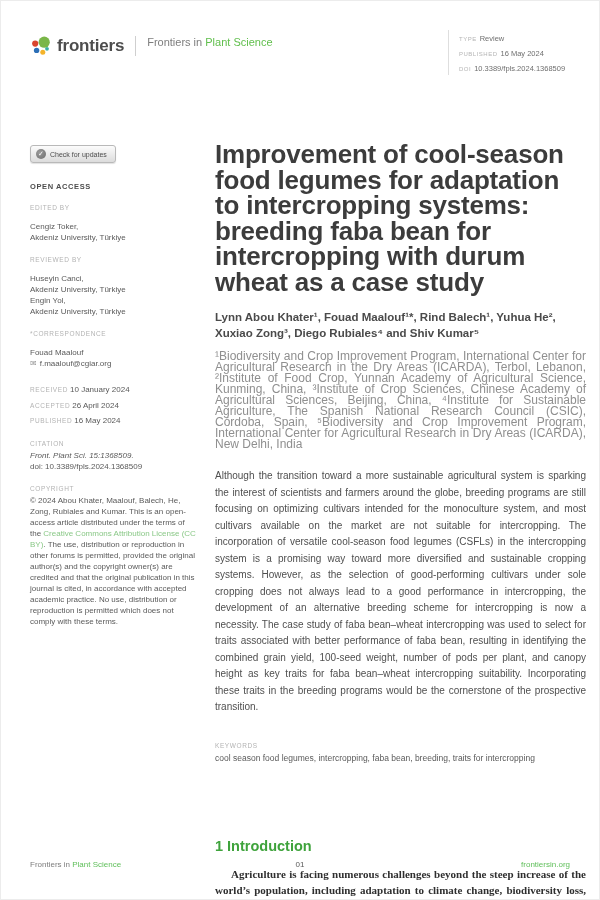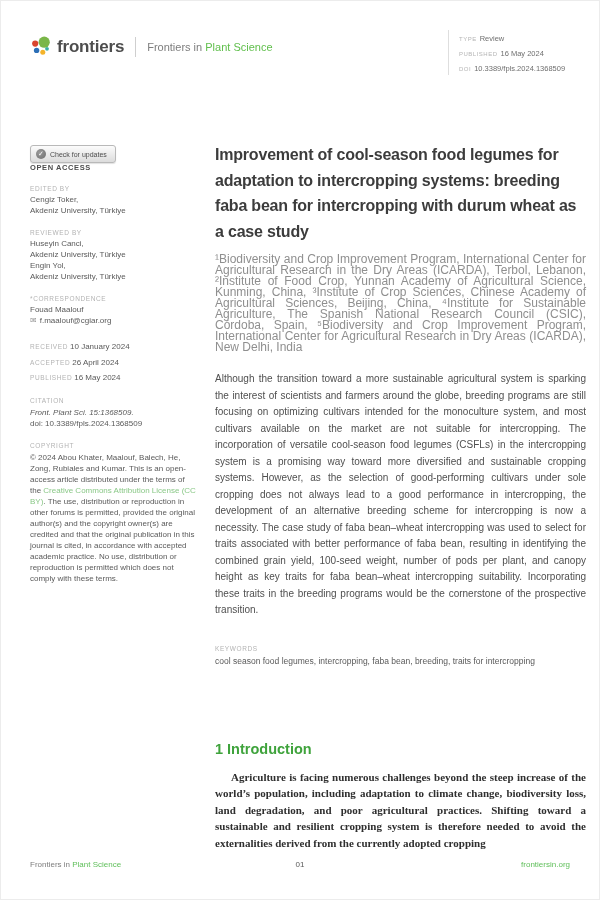--- a/index.html
+++ b/index.html
@@ -3,21 +3,21 @@
 <meta charset="utf-8">
 <style>
   * { margin:0; padding:0; box-sizing:border-box; }
   html,body { width:600px; height:900px; }
   body {
     font-family:"Liberation Sans","DejaVu Sans",sans-serif;
     background:#ffffff; position:relative; overflow:hidden;
     box-shadow: inset 0 0 0 1px #ececec;
   }
   
-  .hdr-left { position:absolute; left:30px; top:36px; display:flex; align-items:center; }
+  .hdr-left { position:absolute; left:30px; top:36px; display:flex; align-items:flex-start; }
   .brand { font-size:17px; font-weight:700; color:#4d4d4d; margin-left:6px; letter-spacing:-0.2px; }
   .hdr-div { width:1px; height:20px; background:#cfcfcf; margin:0 11px; }
   .journal-line { font-size:11px; color:#7d7d7d; }
   .journal-line .green { color:#60bf4c; }
   .hdr-right { position:absolute; left:448px; top:30px; width:130px; border-left:1px solid #dedede; padding-left:10px; }
   .meta-row { line-height:11px; white-space:nowrap; }
   .meta-label { font-size:6px; color:#b5b5b5; letter-spacing:0.5px; margin-right:3px; }
   .meta-value { font-size:7.5px; color:#6f6f6f; }
 
   
@@ -26,39 +26,39 @@
     display:inline-flex; align-items:center; gap:4px;
     border:1px solid #b9b9b9; border-radius:3px;
     background:linear-gradient(#fcfcfc,#dcdcdc);
     padding:3px 8px 3px 5px; cursor:pointer;
     box-shadow:0 1px 1px rgba(0,0,0,0.12);
   }
   .badge-icon { width:10px; height:10px; border-radius:50%;
     background:radial-gradient(circle at 35% 35%, #9a9a9a, #6f6f6f);
     color:#fff; font-size:7px; line-height:10px; text-align:center; }
   .badge-text { font-size:7px; color:#4c4c4c; }
-  .open-access { font-size:7.5px; font-weight:700; color:#4c4c4c; letter-spacing:0.6px; }
+  .open-access { margin-top:19px; font-size:7.5px; font-weight:700; color:#4c4c4c; letter-spacing:0.6px; }
   .side-label { margin-top:13px; font-size:6.5px; color:#b3b3b3; letter-spacing:0.6px; }
   .side-text { font-size:8px; color:#5a5a5a; line-height:11px; }
-  .side-text.name { margin-top:2px; }
+  .side-text.name { margin-top:10px; }
   .email-row { display:flex; align-items:center; gap:3px; }
   .email-icon { font-size:8px; color:#9a9a9a; }
   .email-link { color:#5a5a5a; text-decoration:none; cursor:pointer; }
   .date-row { margin-top:2px; line-height:10.5px; }
   .date-row:first-of-type { margin-top:0; }
   .date-row .side-label { margin:0 2px 0 0; display:inline; }
   .date-row .side-text { display:inline; }
   .para { margin-top:3px; font-size:8px; color:#5a5a5a; line-height:11px; }
   .para .italic { font-style:italic; display:block; }
   .para .block { display:block; }
   .cc-link { color:#8ac887; cursor:pointer; }
 
   
   .main { position:absolute; left:215px; top:142px; width:371px; }
-  .title { font-size:16px; line-height:25.5px; font-weight:600; color:#3c3c3c; letter-spacing:-0.2px; }
+  .title { font-size:26px; line-height:25.5px; font-weight:600; color:#3c3c3c; letter-spacing:-0.2px; }
   .authors { margin-top:14px; font-size:11.5px; font-weight:600; color:#4a4a4a; line-height:16px; }
   .affils { margin-top:10px; font-size:12px; color:#8f8f8f; line-height:11px; text-align:justify; }
   .abstract { margin-top:18px; font-size:10px; color:#4f4f4f; line-height:16.5px; text-align:justify; }
   .kw-label { margin-top:26px; font-size:6.5px; color:#b3b3b3; letter-spacing:0.6px; }
   .keywords { margin-top:4px; font-size:8.5px; color:#5a5a5a; }
   .section-heading { margin-top:75px; font-size:14.5px; font-weight:600; color:#3fa33c; }
   .intro-para {
     margin-top:12px; font-family:"Liberation Serif","DejaVu Serif",serif;
     font-size:11px; line-height:16.5px; color:#2f2f2f; text-align:justify; text-indent:16px;font-weight:bold;
   }
@@ -148,20 +148,21 @@
   </p>
 
   <div class="side-label">COPYRIGHT</div>
   <p class="para">
     <span>© 2024 Abou Khater, Maalouf, Balech, He, Zong, Rubiales and Kumar. This is an open-access article distributed under the terms of the </span><span class="cc-link">Creative Commons Attribution License (CC BY)</span><span>. The use, distribution or reproduction in other forums is permitted, provided the original author(s) and the copyright owner(s) are credited and that the original publication in this journal is cited, in accordance with accepted academic practice. No use, distribution or reproduction is permitted which does not comply with these terms.</span>
   </p>
 </div>
 
 <div class="main">
   <h1 class="title">Improvement of cool-season food legumes for adaptation to intercropping systems: breeding faba bean for intercropping with durum wheat as a case study</h1>
+  <div class="authors">Lynn Abou Khater¹, Fouad Maalouf¹*, Rind Balech¹, Yuhua He², Xuxiao Zong³, Diego Rubiales⁴ and Shiv Kumar⁵</div>
   <div class="affils">¹Biodiversity and Crop Improvement Program, International Center for Agricultural Research in the Dry Areas (ICARDA), Terbol, Lebanon, ²Institute of Food Crop, Yunnan Academy of Agricultural Science, Kunming, China, ³Institute of Crop Sciences, Chinese Academy of Agricultural Sciences, Beijing, China, ⁴Institute for Sustainable Agriculture, The Spanish National Research Council (CSIC), Córdoba, Spain, ⁵Biodiversity and Crop Improvement Program, International Center for Agricultural Research in Dry Areas (ICARDA), New Delhi, India</div>
   <p class="abstract">Although the transition toward a more sustainable agricultural system is sparking the interest of scientists and farmers around the globe, breeding programs are still focusing on optimizing cultivars intended for the monoculture system, and most cultivars available on the market are not suitable for intercropping. The incorporation of versatile cool-season food legumes (CSFLs) in the intercropping system is a promising way toward more diversified and sustainable cropping systems. However, as the selection of good-performing cultivars under sole cropping does not always lead to a good performance in intercropping, the development of an alternative breeding scheme for intercropping is now a necessity. The case study of faba bean–wheat intercropping was used to select for traits associated with better performance of faba bean, resulting in identifying the combined grain yield, 100-seed weight, number of pods per plant, and canopy height as key traits for faba bean–wheat intercropping suitability. Incorporating these traits in the breeding programs would be the cornerstone of the prospective transition.</p>
   <div class="kw-label">KEYWORDS</div>
   <div class="keywords">cool season food legumes, intercropping, faba bean, breeding, traits for intercropping</div>
   <h2 class="section-heading">1 Introduction</h2>
   <p class="intro-para">Agriculture is facing numerous challenges beyond the steep increase of the world’s population, including adaptation to climate change, biodiversity loss, land degradation, and poor agricultural practices. Shifting toward a sustainable and resilient cropping system is therefore needed to avoid the externalities derived from the currently adopted cropping</p>
 </div>
 
 <div class="footer">
   <span class="left">

